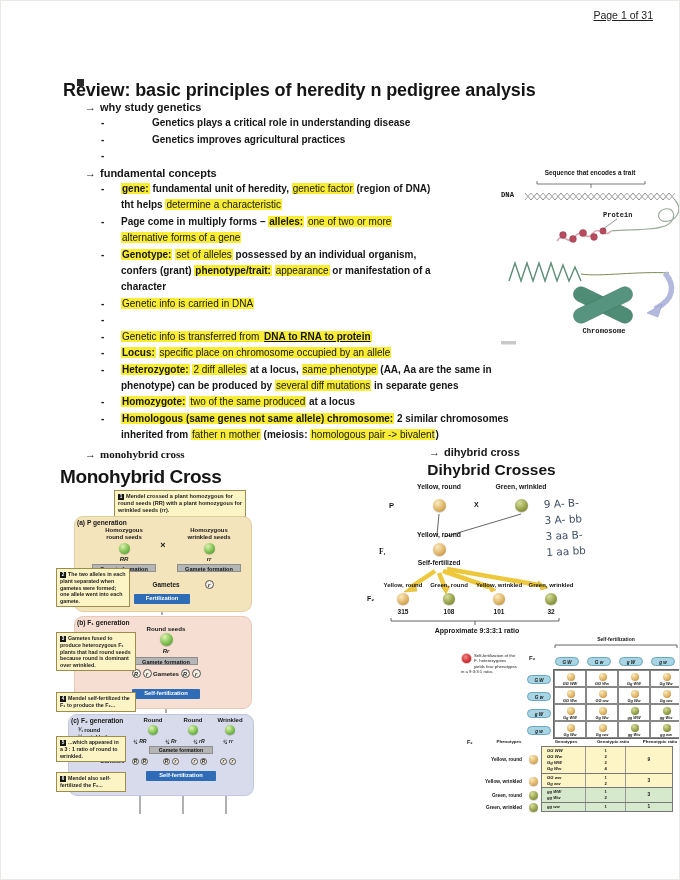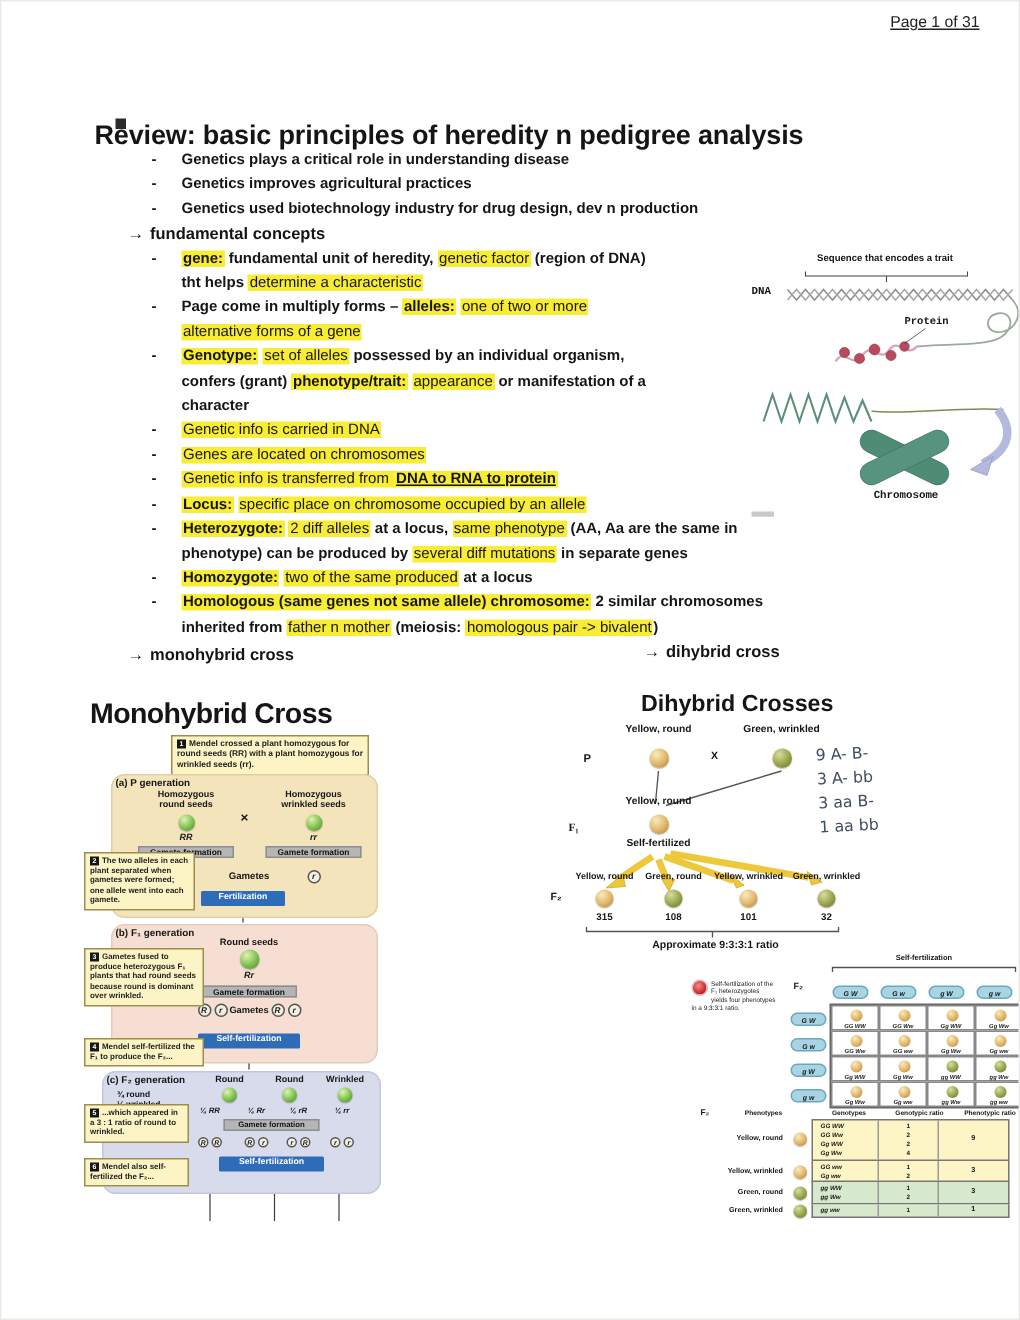--- a/index.html
+++ b/index.html
@@ -15,21 +15,21 @@
   .corner-mark{position:absolute;left:76px;top:78px;width:7px;height:7px;background:#2b2b2b;}
 
   
   .notes{position:absolute;left:62px;top:80px;width:486px;}
   .doc-title{font-size:18px;font-weight:700;line-height:18px;letter-spacing:-0.1px;}
   .arrow-line{font-size:11px;font-weight:700;line-height:16.4px;margin-left:22px;}
   .arrow-glyph{margin-right:4px;font-weight:700;}
   .bullet{display:flex;font-size:10px;line-height:16.4px;padding-left:38px;}
   .dash{width:20px;flex:none;font-weight:700;}
   .btext{white-space:nowrap;}
-  .bold-text{font-weight:700;}
+  .bold-text{font-weight:700;margin-left:31px;}
   .r-b{font-weight:700;}
   .r-h{background:#f8ed33;padding:0 1px;margin-top:47px;}
   .r-u{text-decoration:underline;}
   .cross-links{position:relative;height:18px;}
   .link-di{position:absolute;left:366px;top:0;margin-left:0;}
 
   
   .seed{position:absolute;border-radius:50%;
         background:radial-gradient(circle at 35% 30%,#dff2b0,#7dbf4f 55%,#43882a);
         box-shadow:0 0.5px 1px rgba(0,0,0,.35);}
@@ -109,31 +109,31 @@
 <body>
 
 <div class="page">
 
   <div class="page-header">Page 1 of 31</div>
   <div class="corner-mark"></div>
 
   <div class="notes">
     <div class="doc-title">Review: basic principles of heredity n pedigree analysis</div>
 
+    <div class="arrow-line"><span class="arrow-glyph">→</span><span>why study genetics</span></div>
     <div class="bullet">
         <span class="dash">-</span>
         <div class="btext bold-text">Genetics plays a critical role in understanding disease</div>
       </div>
     <div class="bullet">
         <span class="dash">-</span>
         <div class="btext bold-text">Genetics improves agricultural practices</div>
       </div>
     <div class="bullet">
         <span class="dash">-</span>
-        <div class="btext bold-text">Genetics used biotechnology industry for drug design, dev n production</div>
       </div>
 
     <div class="arrow-line"><span class="arrow-glyph">→</span><span>fundamental concepts</span></div>
     <div class="bullet">
         <span class="dash">-</span>
         <div class="btext"><span class="r-b r-h">gene:</span><span class="r-b"> fundamental unit of heredity, </span><span class="r-h">genetic factor</span><span class="r-b"> (region of DNA)</span><br><span class="r-b">tht helps </span><span class="r-h">determine a characteristic</span></div>
       </div>
     <div class="bullet">
         <span class="dash">-</span>
         <div class="btext"><span class="r-b">Page come in multiply forms – </span><span class="r-b r-h">alleles:</span><span class="r-b"> </span><span class="r-h">one of two or more</span><br><span class="r-h">alternative forms of a gene</span></div>
@@ -141,21 +141,20 @@
     <div class="bullet">
         <span class="dash">-</span>
         <div class="btext"><span class="r-b r-h">Genotype:</span><span class="r-b"> </span><span class="r-h">set of alleles</span><span class="r-b"> possessed by an individual organism,</span><br><span class="r-b">confers (grant) </span><span class="r-b r-h">phenotype/trait:</span><span class="r-b"> </span><span class="r-h">appearance</span><span class="r-b"> or manifestation of a</span><br><span class="r-b">character</span></div>
       </div>
     <div class="bullet">
         <span class="dash">-</span>
         <div class="btext"><span class="r-h">Genetic info is carried in DNA</span></div>
       </div>
     <div class="bullet">
         <span class="dash">-</span>
-        <div class="btext"><span class="r-h">Genes are located on chromosomes</span></div>
       </div>
     <div class="bullet">
         <span class="dash">-</span>
         <div class="btext"><span class="r-h">Genetic info is transferred from </span><span class="r-b r-h r-u">DNA to RNA to protein</span></div>
       </div>
     <div class="bullet">
         <span class="dash">-</span>
         <div class="btext"><span class="r-b r-h">Locus:</span><span class="r-b"> </span><span class="r-h">specific place on chromosome occupied by an allele</span></div>
       </div>
     <div class="bullet">
@@ -165,21 +164,21 @@
     <div class="bullet">
         <span class="dash">-</span>
         <div class="btext"><span class="r-b r-h">Homozygote:</span><span class="r-b"> </span><span class="r-h">two of the same produced</span><span class="r-b"> at a locus</span></div>
       </div>
     <div class="bullet">
         <span class="dash">-</span>
         <div class="btext"><span class="r-b r-h">Homologous (same genes not same allele) chromosome:</span><span class="r-b"> 2 similar chromosomes</span><br><span class="r-b">inherited from </span><span class="r-h">father n mother</span><span class="r-b"> (meiosis: </span><span class="r-h">homologous pair -&gt; bivalent</span><span class="r-b">)</span></div>
       </div>
 
     <div class="cross-links">
-      <span class="arrow-line" style="display:inline-block;"><span class="arrow-glyph">→</span><span>monohybrid cross</span></span>
+      <span class="arrow-line" style="display:inline-block;font-family:Liberation Serif, serif;"><span class="arrow-glyph">→</span><span>monohybrid cross</span></span>
       <span class="arrow-line link-di"><span class="arrow-glyph">→</span><span>dihybrid cross</span></span>
     </div>
   </div>
 
   <div class="abs fig-dna">
     <svg width="182" height="182" viewBox="0 0 182 182" style="position:absolute;left:0;top:0;">
       <path d="M38,12 V15 H146 V12 M92,15 V19" stroke="#444" stroke-width="0.7" fill="none"></path>
       <path d="M26,24 L32,31 L38,24 L44,31 L50,24 L56,31 L62,24 L68,31 L74,24 L80,31 L86,24 L92,31 L98,24 L104,31 L110,24 L116,31 L122,24 L128,31 L134,24 L140,31 L146,24 L152,31 L158,24 L164,31 L170,24 L176,31" stroke="#8e8e8e" stroke-width="1" fill="none"></path>
       <path d="M26,31 L32,24 L38,31 L44,24 L50,31 L56,24 L62,31 L68,24 L74,31 L80,24 L86,31 L92,24 L98,31 L104,24 L110,31 L116,24 L122,31 L128,24 L134,31 L140,24 L146,31 L152,24 L158,31 L164,24 L170,31 L176,24" stroke="#a8a8a8" stroke-width="1" fill="none"></path>
       <path d="M176,31 C184,40 178,50 170,52 C158,55 156,42 166,40 C176,38 178,50 168,56 C158,62 130,60 112,62" stroke="#9bab9b" stroke-width="1.2" fill="none"></path>

